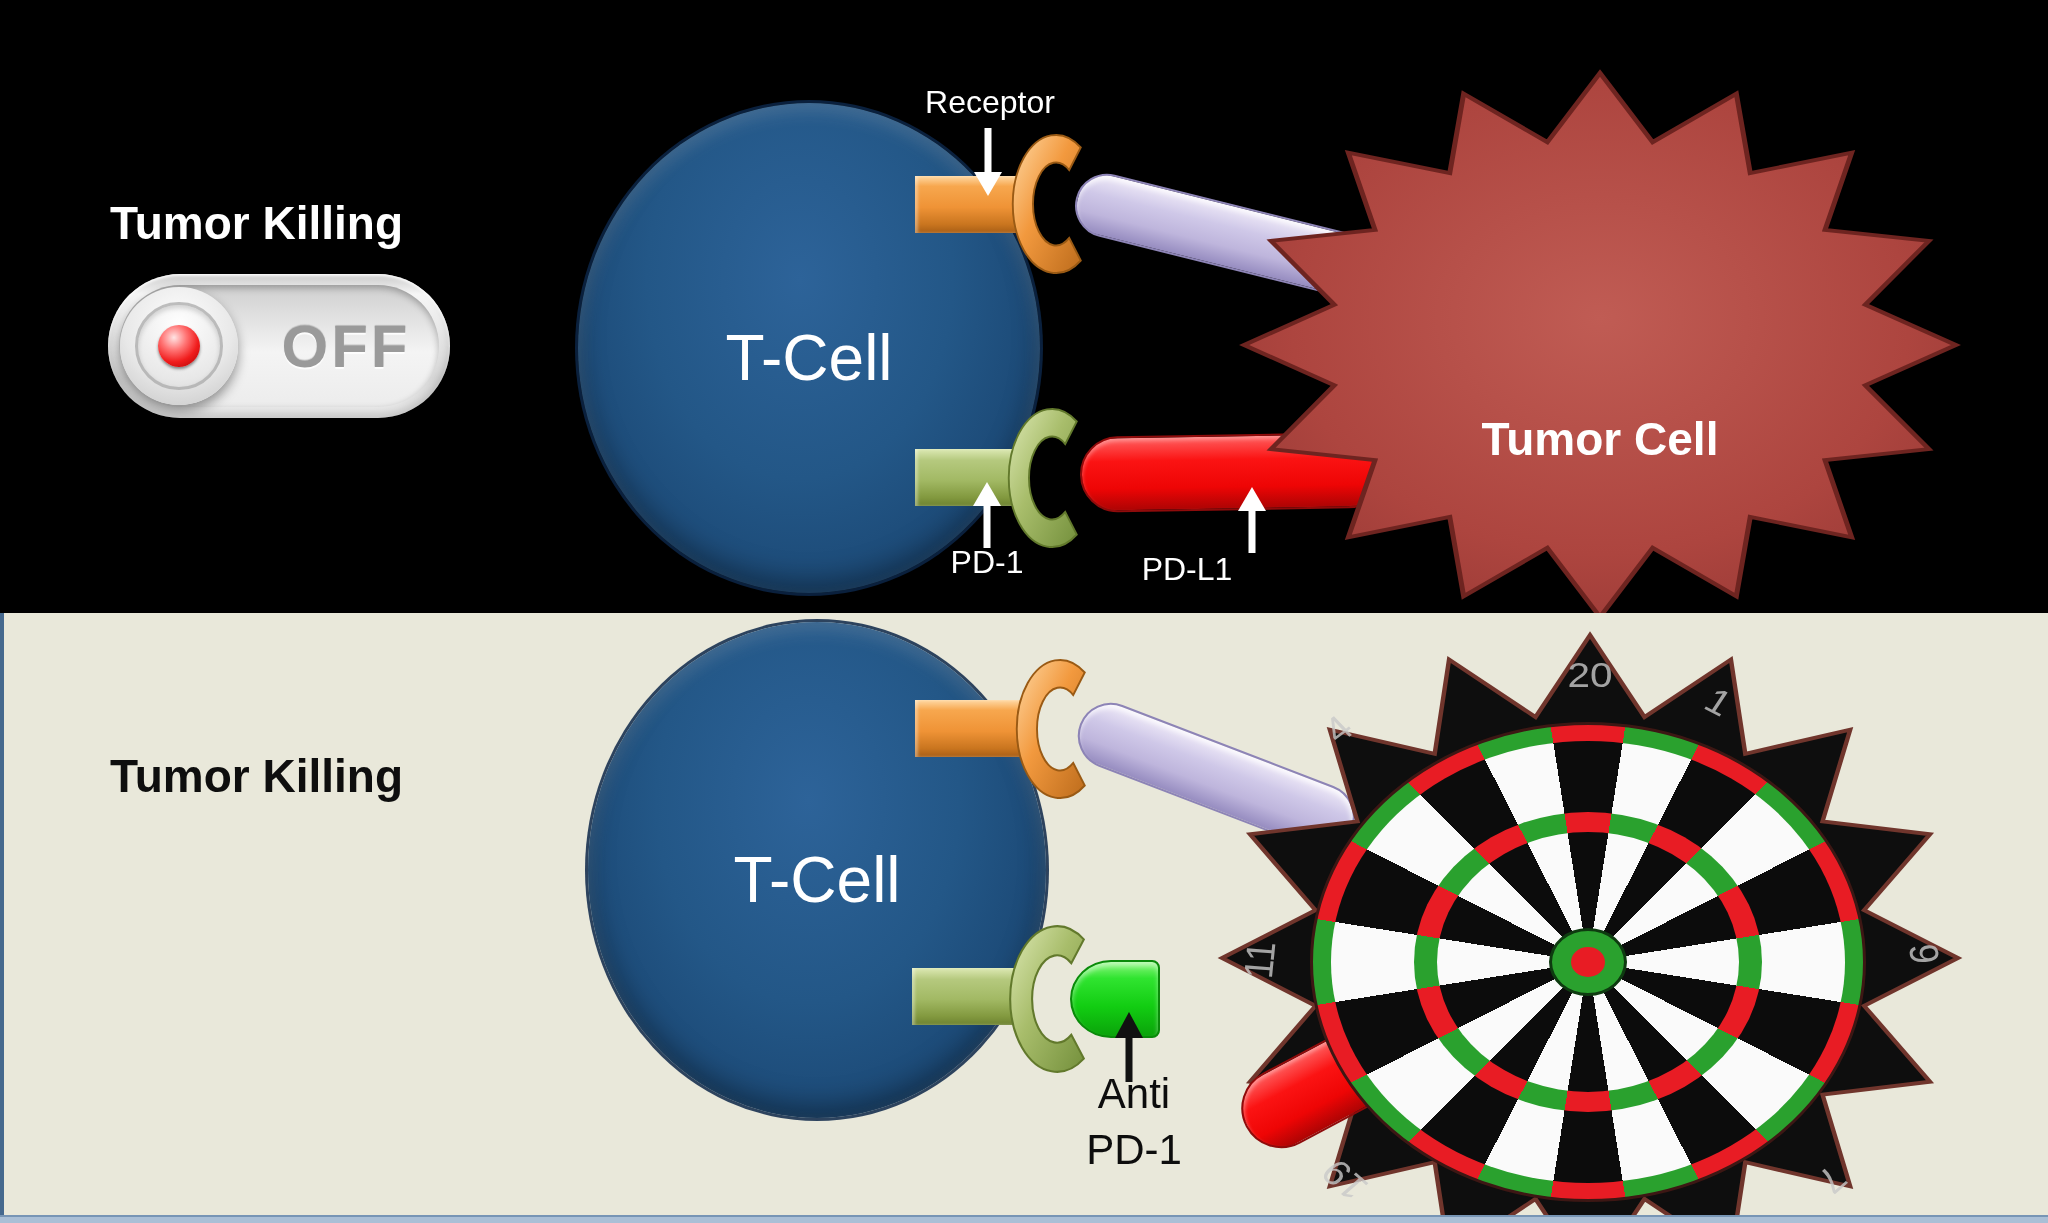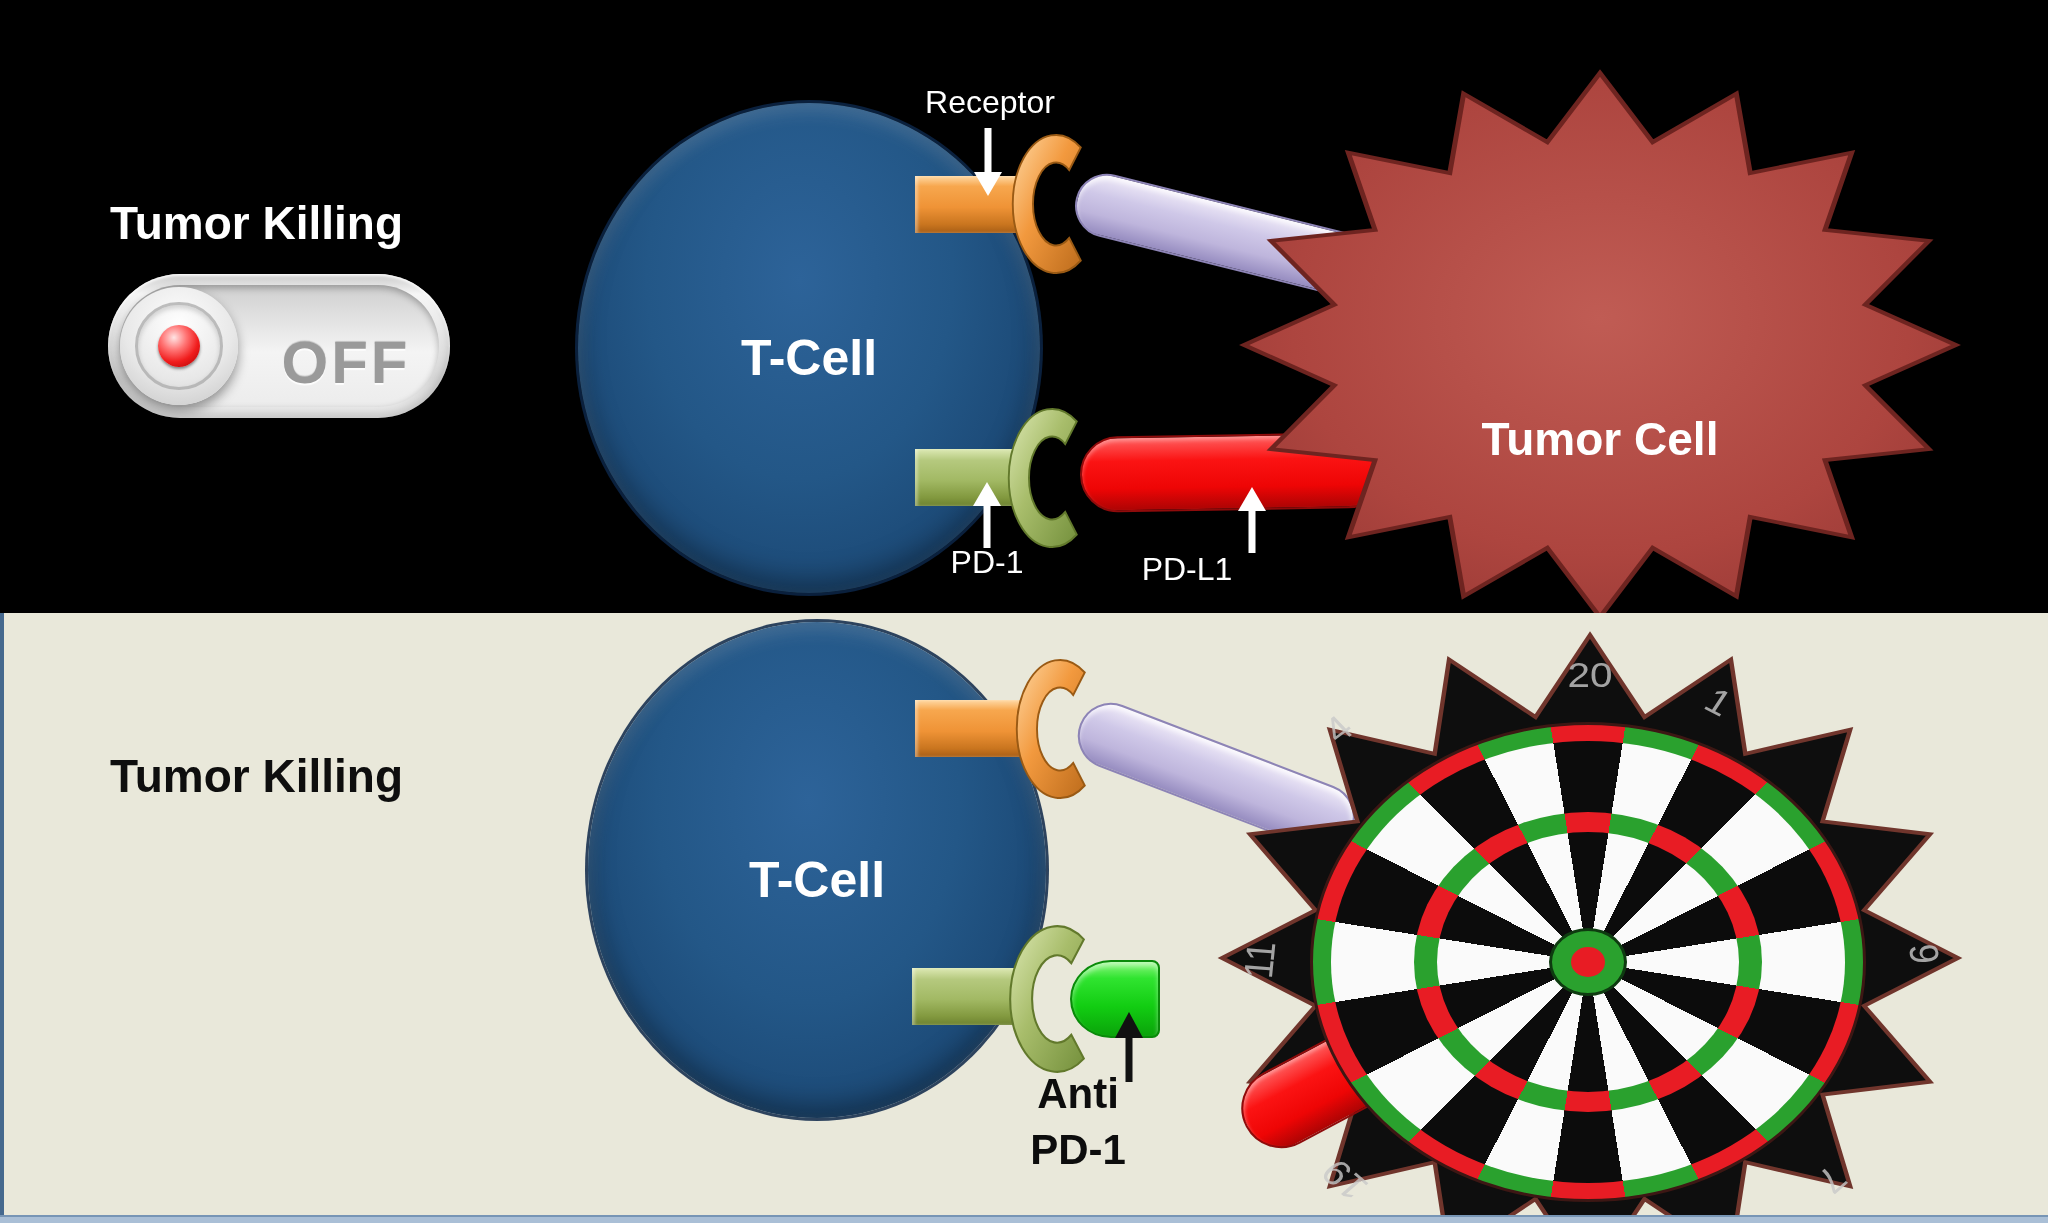--- a/index.html
+++ b/index.html
@@ -36,32 +36,32 @@
   .toggle-on  .knob { right:12px; top:11px; width:100px; height:100px; }
   .knob-ring { width:74%; height:74%; border-radius:50%; border:3px solid rgba(170,170,170,0.75);
     box-shadow:inset 0 3px 5px rgba(0,0,0,0.15); display:flex; align-items:center; justify-content:center; }
   .led { border-radius:50%; }
   .led-red   { width:42px; height:42px;
     background:radial-gradient(circle at 38% 30%, #ffe4e4, #ff7474 32%, #f01c1c 62%, #a40000 100%);
     box-shadow:0 2px 3px rgba(0,0,0,0.45); }
   .led-green { width:38px; height:38px;
     background:radial-gradient(circle at 38% 30%, #eaffea, #86fa86 32%, #1fd41f 62%, #067d06 100%);
     box-shadow:0 2px 3px rgba(0,0,0,0.35); }
-  .toggle-label { position:absolute; top:16px; height:100%; display:flex; align-items:center; justify-content:center;
+  .toggle-label { position:absolute; top:0; height:100%; display:flex; align-items:center; justify-content:center;
     font-weight:bold; color:#9a9a9a; text-shadow:0 2px 1px rgba(255,255,255,0.9), 0 -1px 1px rgba(0,0,0,0.2); }
   .toggle-off .toggle-label { left:148px; width:180px; font-size:60px; letter-spacing:3px; }
   .toggle-on  .toggle-label { left:42px;  width:180px; font-size:52px; letter-spacing:2px; }
 
   
   .tcell { position:absolute; border-radius:50%; display:flex; align-items:center; justify-content:center; z-index:1;
     background:radial-gradient(ellipse at 48% 36%, #2d6399 0%, #235787 45%, #1a4672 78%, #123a61 100%);
     box-shadow:inset 0 8px 18px rgba(255,255,255,0.16), inset 0 -12px 26px rgba(0,0,0,0.35), 0 0 0 3px rgba(12,38,72,0.85); }
   .tcell-1 { left:578px; top:103px; width:462px; height:490px; }
   .tcell-2 { left:588px; top:9px;  width:458px; height:496px; }
-  .tcell-label { color:#fff; font-weight:bold; font-size:50px;margin-top:19px; }
+  .tcell-label { color:#fff; font-weight:normal; font-size:64px;margin-top:19px; }
 
   
   .stem { position:absolute; z-index:3; }
   .stem-orange { background:linear-gradient(180deg,#ffd9a4 0%,#f7a74e 18%,#ef9336 55%,#c9751f 85%,#a85e15 100%);
     box-shadow:inset 3px 0 3px rgba(255,255,255,0.35); }
   .stem-green  { background:linear-gradient(180deg,#dde9b4 0%,#b5c97e 20%,#a2b964 55%,#82993f 85%,#6d8230 100%);
     box-shadow:inset 3px 0 3px rgba(255,255,255,0.35); }
   .stem1o { left:915px; top:176px; width:112px; height:57px; }
   .stem1g { left:915px; top:449px; width:112px; height:57px; }
   .stem2o { left:915px; top:87px;  width:114px; height:57px; }
@@ -91,22 +91,22 @@
   .star-2 { left:1222px; top:22px; width:736px; height:646px; z-index:2; }
   .star2-num { font-size:11px; fill:#c9c9c9; opacity:0.8; text-anchor:middle; font-family:"Liberation Sans",sans-serif; }
   .tumor-label { position:absolute; left:1430px; top:412px; width:340px; text-align:center;
     color:#fff; font-weight:bold; font-size:46px; z-index:5; }
 
   
   .ann { position:absolute; color:#fff; font-size:32px; text-align:center; z-index:6; }
   .ann-receptor { left:890px;  top:84px;  width:200px; }
   .ann-pd1      { left:922px;  top:544px; width:130px; }
   .ann-pdl1     { left:1112px; top:551px; width:150px; }
-  .ann-anti { position:absolute; left:1008px; top:453px; width:140px; text-align:center;
-    color:#0d0d0d; font-weight:bold; font-size:42px; line-height:56px; z-index:6; }
+  .ann-anti { position:absolute; left:1064px; top:453px; width:140px; text-align:center;
+    color:#0d0d0d; font-weight:normal; font-size:42px; line-height:56px; z-index:6; }
 
   
   .arr { position:absolute; width:28px; z-index:6; }
   .arr .shaft { position:absolute; left:50%; transform:translateX(-50%); width:7px; }
   .arr .head  { position:absolute; left:50%; transform:translateX(-50%); width:0; height:0;
     border-left:14px solid transparent; border-right:14px solid transparent; }
   .arr-white .shaft { background:#fff; }
   .arr-black .shaft { background:#111; }
   .arr-down .shaft { top:0; height:46px; }
   .arr-down .head  { top:44px; border-top:24px solid #fff; }

